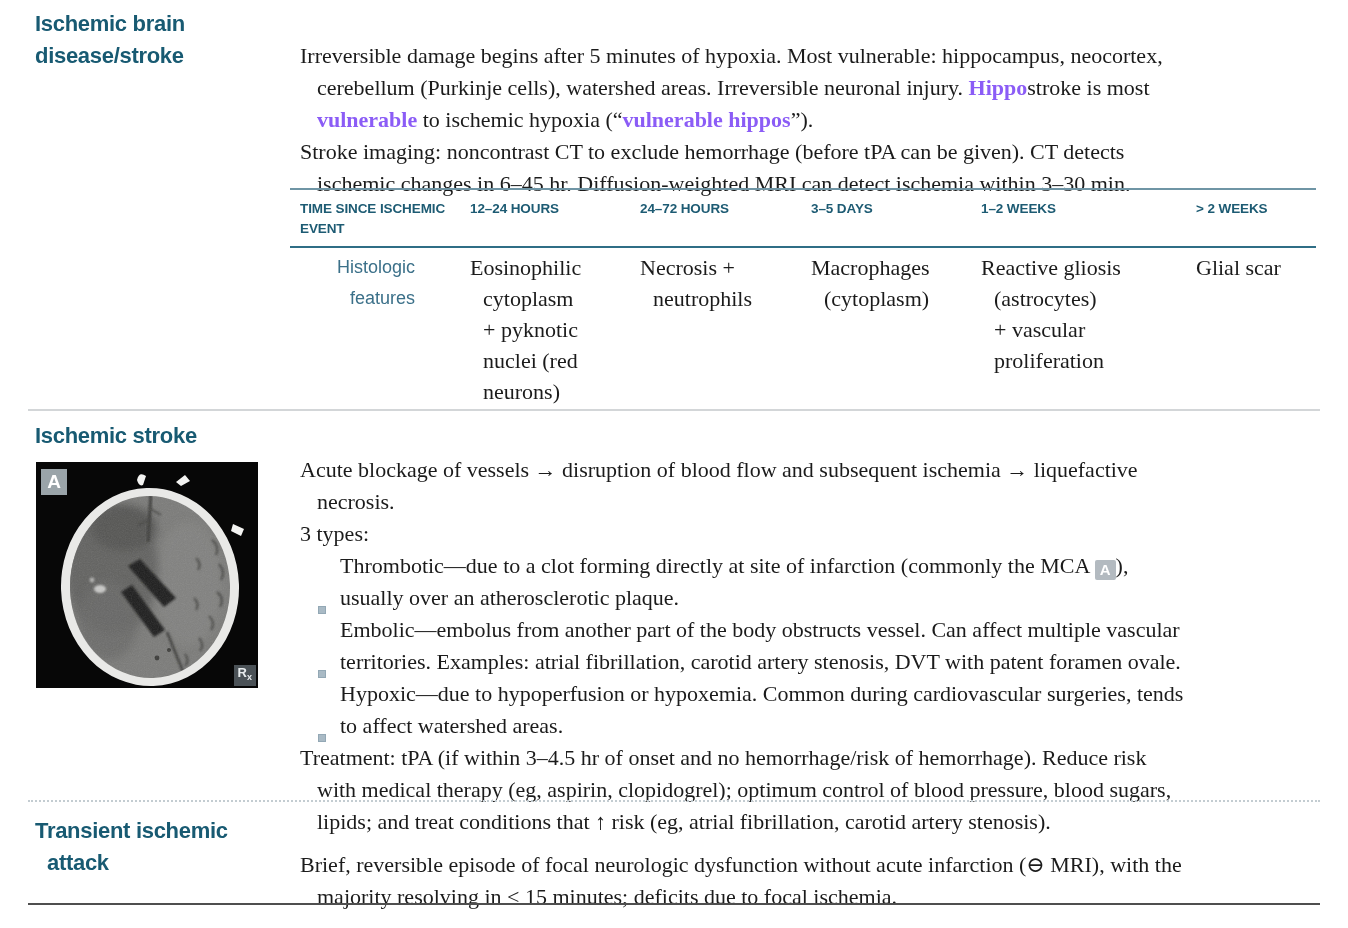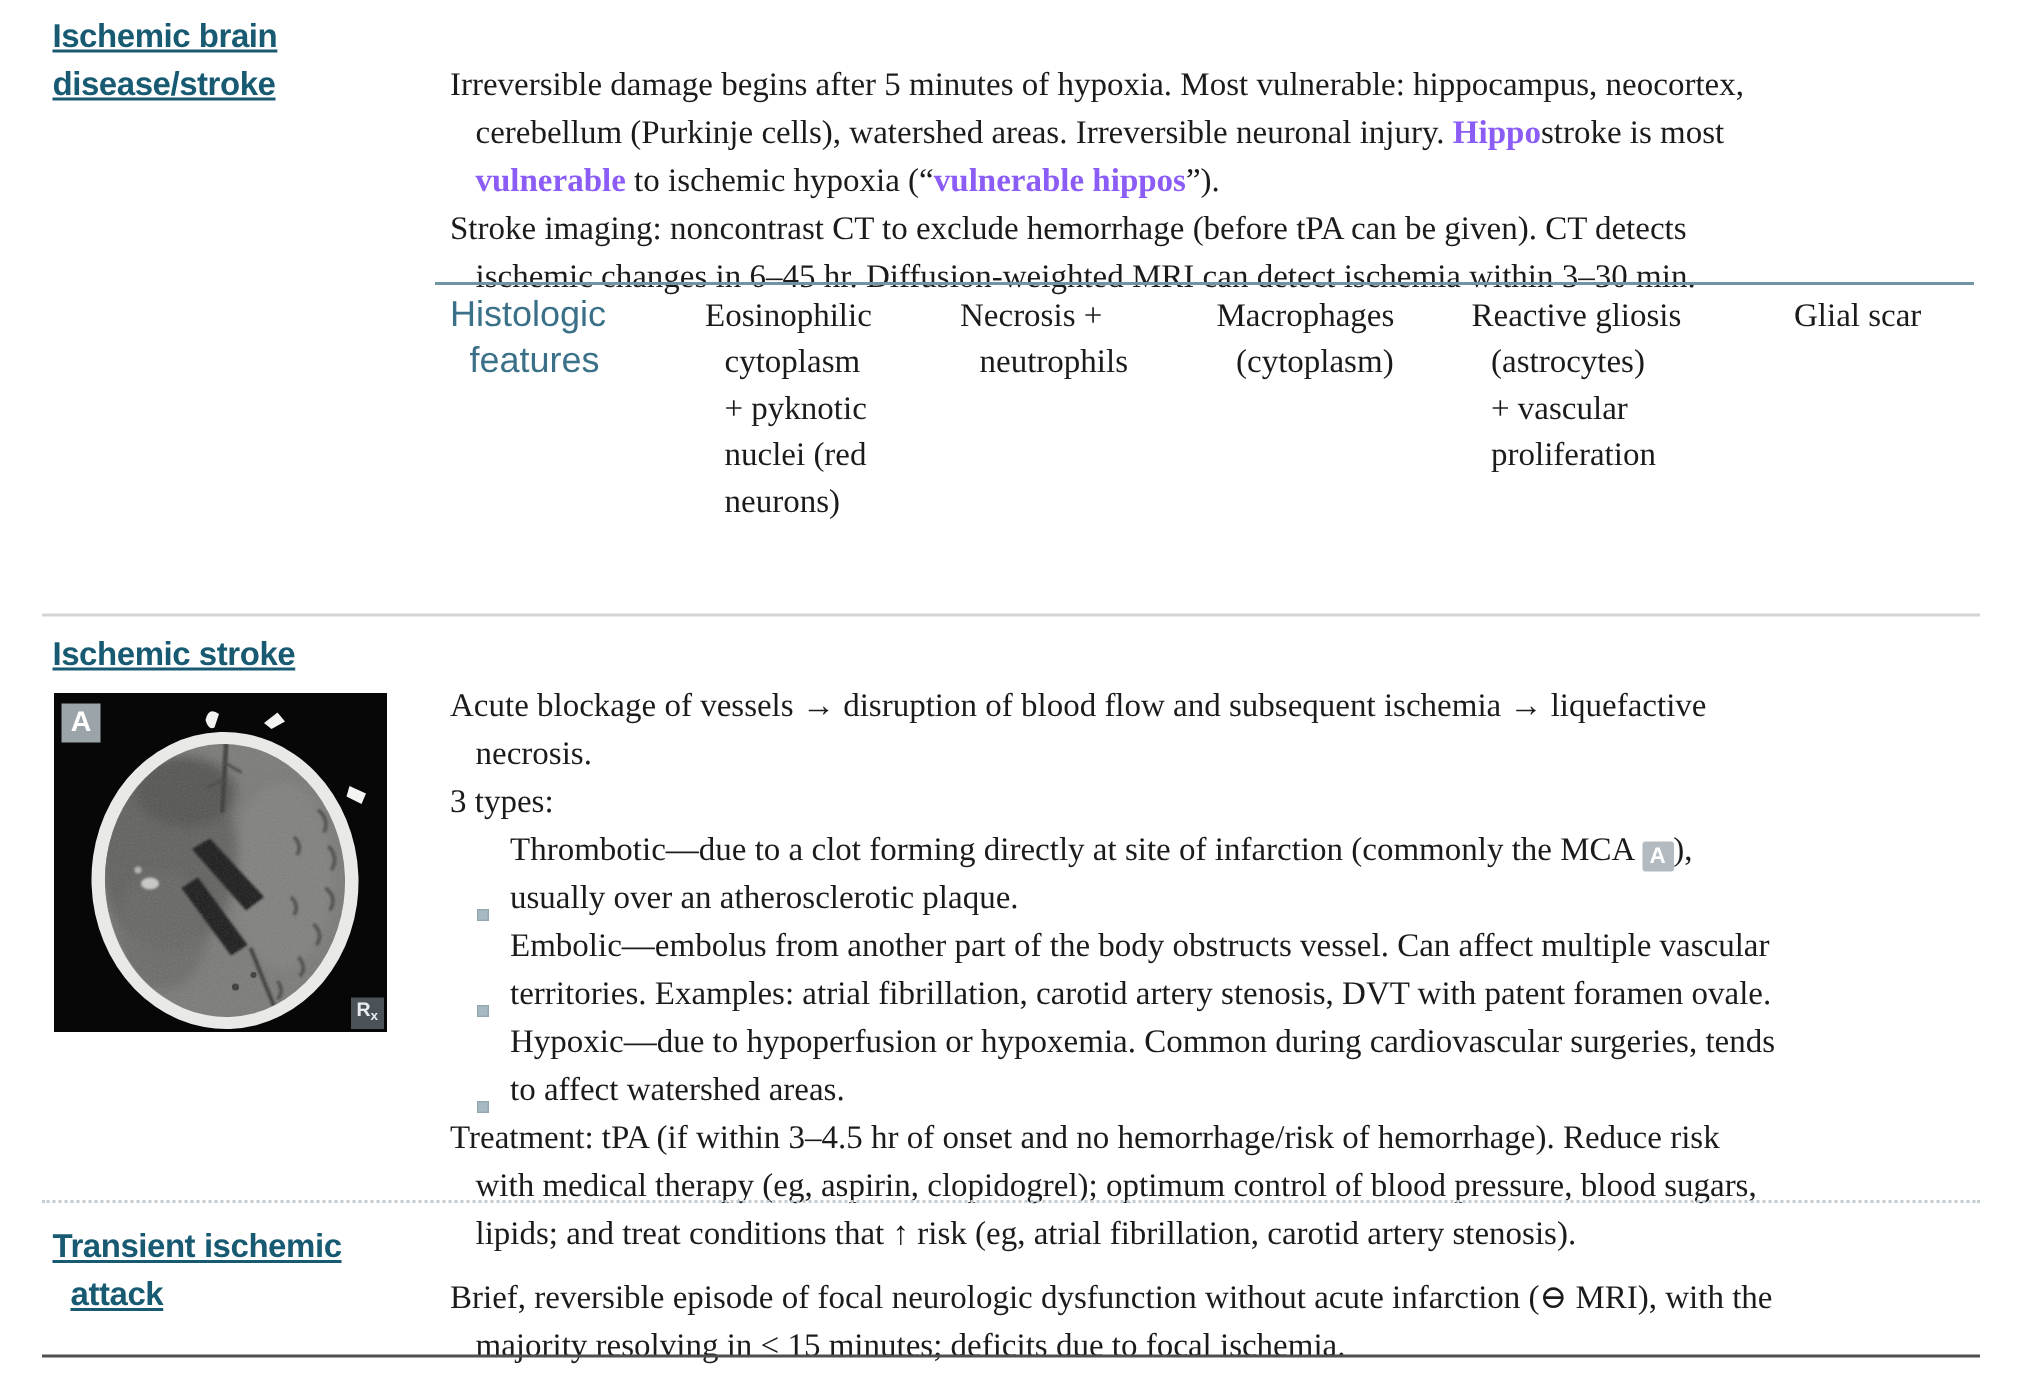--- a/index.html
+++ b/index.html
@@ -6,21 +6,21 @@
   .page {
     position:relative; width:1348px; height:928px; background:#fff;
     font-family:"Liberation Serif","DejaVu Serif","DejaVu Sans",serif;
     color:#1b1b1b; overflow:hidden;
   }
   
   .fact-heading {
     position:absolute; left:35px; width:240px;
     font-family:"Liberation Sans","DejaVu Sans",sans-serif;
     font-weight:bold; font-size:22px; line-height:32px;
-    color:#185a72; letter-spacing:-0.3px; white-space:pre-line;text-decoration:underline;
+    color:#185a72; letter-spacing:-0.3px; white-space:pre-line;
   }
   .fact-heading.hang { padding-left:12px; text-indent:-12px; }
   
   .text-col { position:absolute; left:300px; width:1044px; font-size:22px; line-height:32px;margin-top:36px; }
   p.hang { margin:0; padding-left:17px; text-indent:-17px; white-space:pre-line; }
   p.plain { margin:0; white-space:pre-line; }
   .red { color:#8b5cf6; font-weight:bold; }
   
   ul.bullets { list-style:none; margin:0; padding:0 0 0 18px; }
   ul.bullets li { display:flex; align-items:flex-end; }
@@ -44,22 +44,22 @@
     font-size:13.5px; line-height:20px; letter-spacing:-0.1px; color:#1d5b73;
     padding:0 8px 0 10px; white-space:pre-line;
   }
   .t-body { display:grid; grid-template-columns:170px 170px 171px 170px 215px 130px; padding:4px 0 5px; }
   .td {
     font-size:22px; line-height:31px; padding:0 8px 0 23px; text-indent:-13px;
     white-space:pre-line;
   }
   .td-label {
     font-family:"Liberation Sans","DejaVu Sans",sans-serif;
-    color:#3b7089; font-size:24px; line-height:31px;
-    padding:0 8px 0 23px; text-indent:-13px; white-space:pre-line;
+    color:#3b7089; font-size:18px; line-height:31px;
+    padding:0 8px 0 23px; text-indent:-13px; white-space:pre-line;text-align:center;
   }
   
   .divider-solid-light { position:absolute; left:28px; right:28px; top:409px; border-top:2px solid #d3d6d8; }
   .divider-dotted { position:absolute; left:28px; right:28px; top:800px; border-top:2px dotted #c3ccd1; }
   .bottom-rule { position:absolute; left:28px; right:28px; top:903px; border-top:2px solid #4f4f4f; }
   
   .ct-figure { position:absolute; left:36px; top:462px; width:222px; height:226px; background:#070707; }
   .ct-figure svg { display:block; width:222px; height:226px; }
   .img-label {
     position:absolute; left:5px; top:7px; width:26px; height:26px;
@@ -84,20 +84,29 @@
 
   <div class="text-col" style="top:4px;">
     <p class="hang"><span>Irreversible damage begins after 5 minutes of hypoxia. Most vulnerable: hippocampus, neocortex,
 cerebellum (Purkinje cells), watershed areas. Irreversible neuronal injury. </span><span class="red">Hippo</span><span>stroke is most
 </span><span class="red">vulnerable</span><span> to ischemic hypoxia (“</span><span class="red">vulnerable hippos</span><span>”).</span></p>
     <p class="hang">Stroke imaging: noncontrast CT to exclude hemorrhage (before tPA can be given). CT detects
 ischemic changes in 6–45 hr. Diffusion-weighted MRI can detect ischemia within 3–30 min.</p>
   </div>
 
   <div class="histo-table">
+    <div class="t-head">
+      <div class="th">TIME SINCE ISCHEMIC
+EVENT</div>
+      <div class="th">12–24 HOURS</div>
+      <div class="th">24–72 HOURS</div>
+      <div class="th">3–5 DAYS</div>
+      <div class="th">1–2 WEEKS</div>
+      <div class="th">&gt; 2 WEEKS</div>
+    </div>
     <div class="t-body">
       <div class="td-label">Histologic
 features</div>
       <div class="td">Eosinophilic
 cytoplasm
 + pyknotic
 nuclei (red
 neurons)</div>
       <div class="td">Necrosis +
 neutrophils</div>

